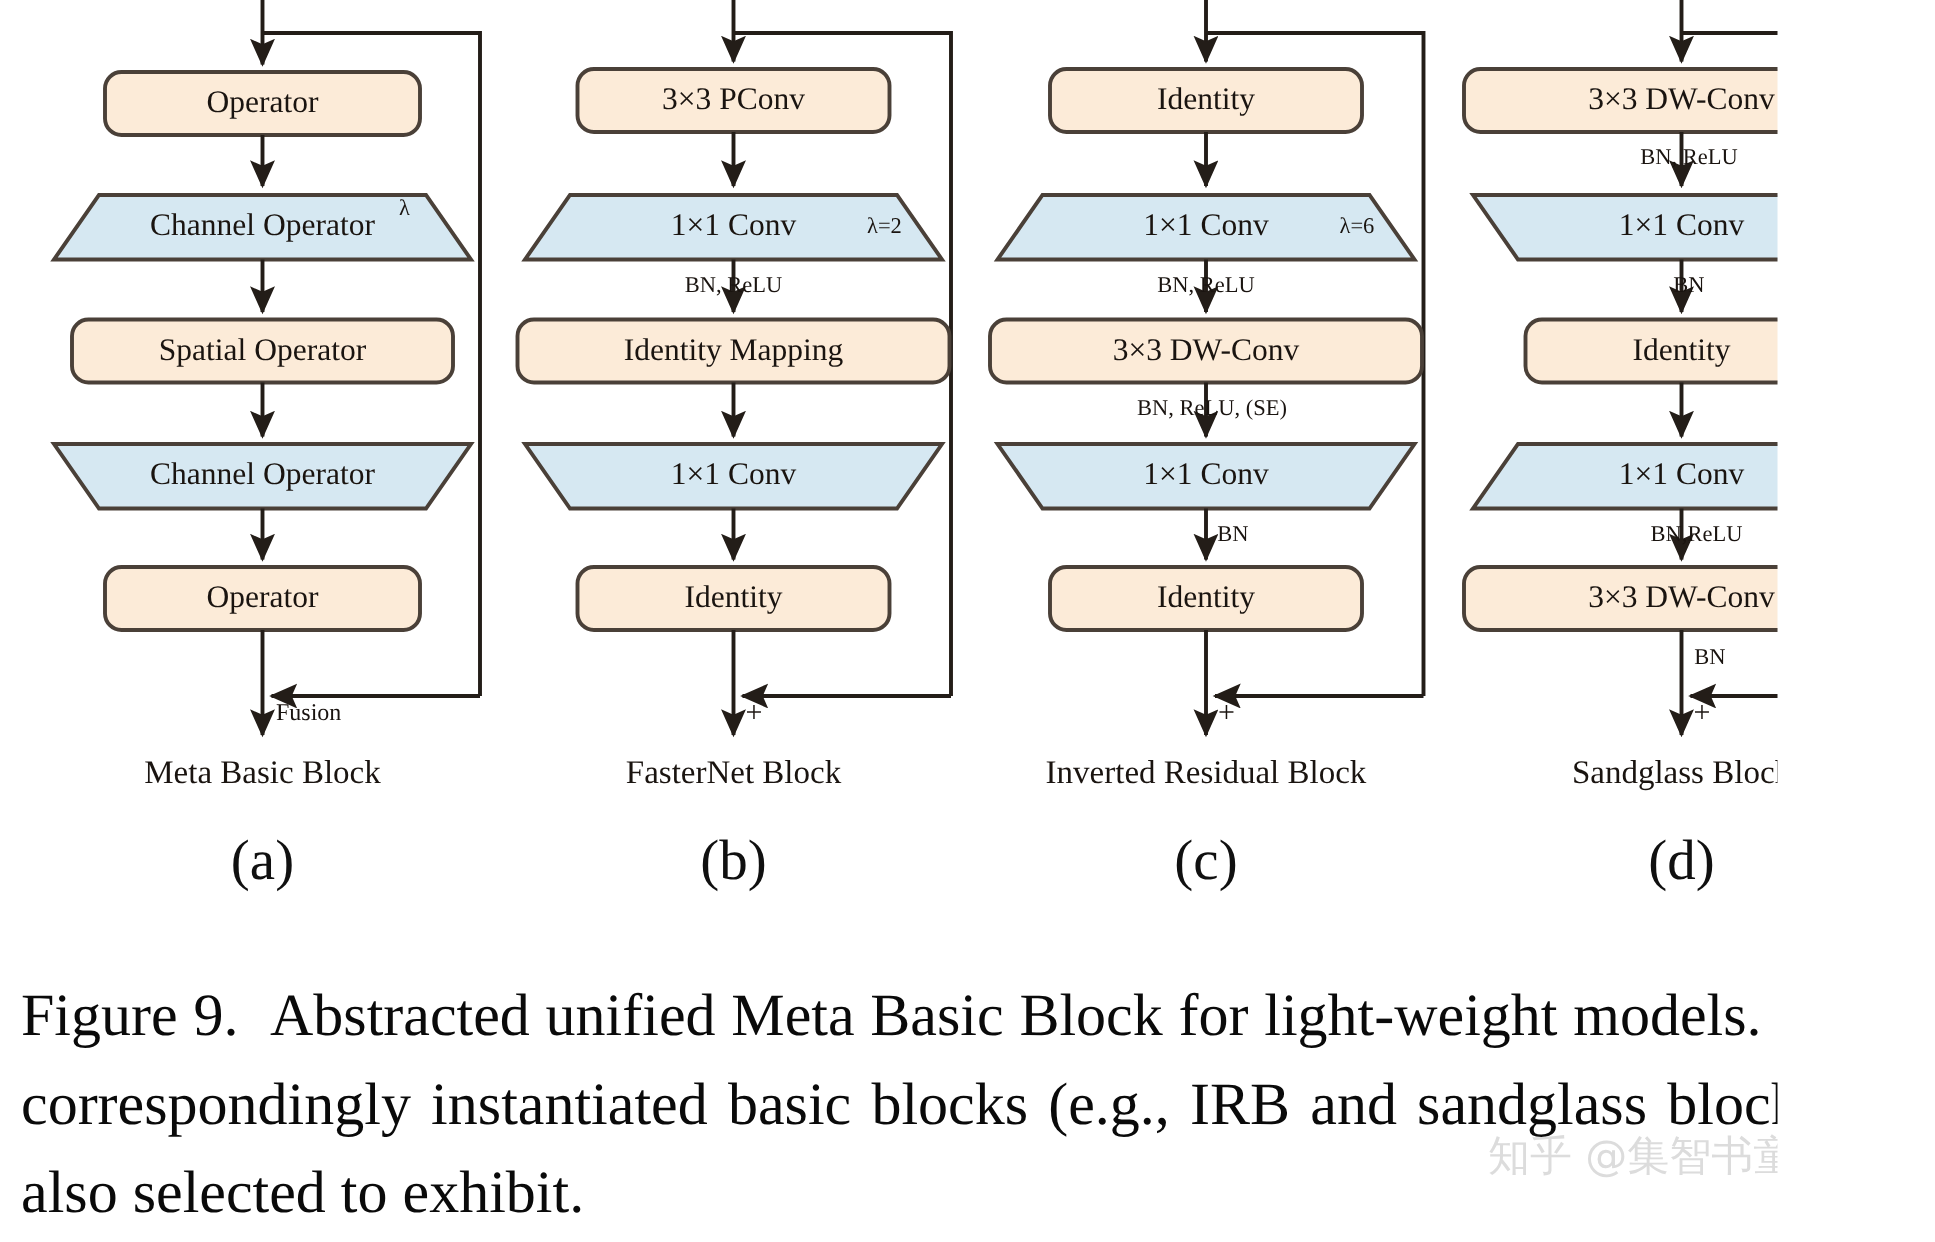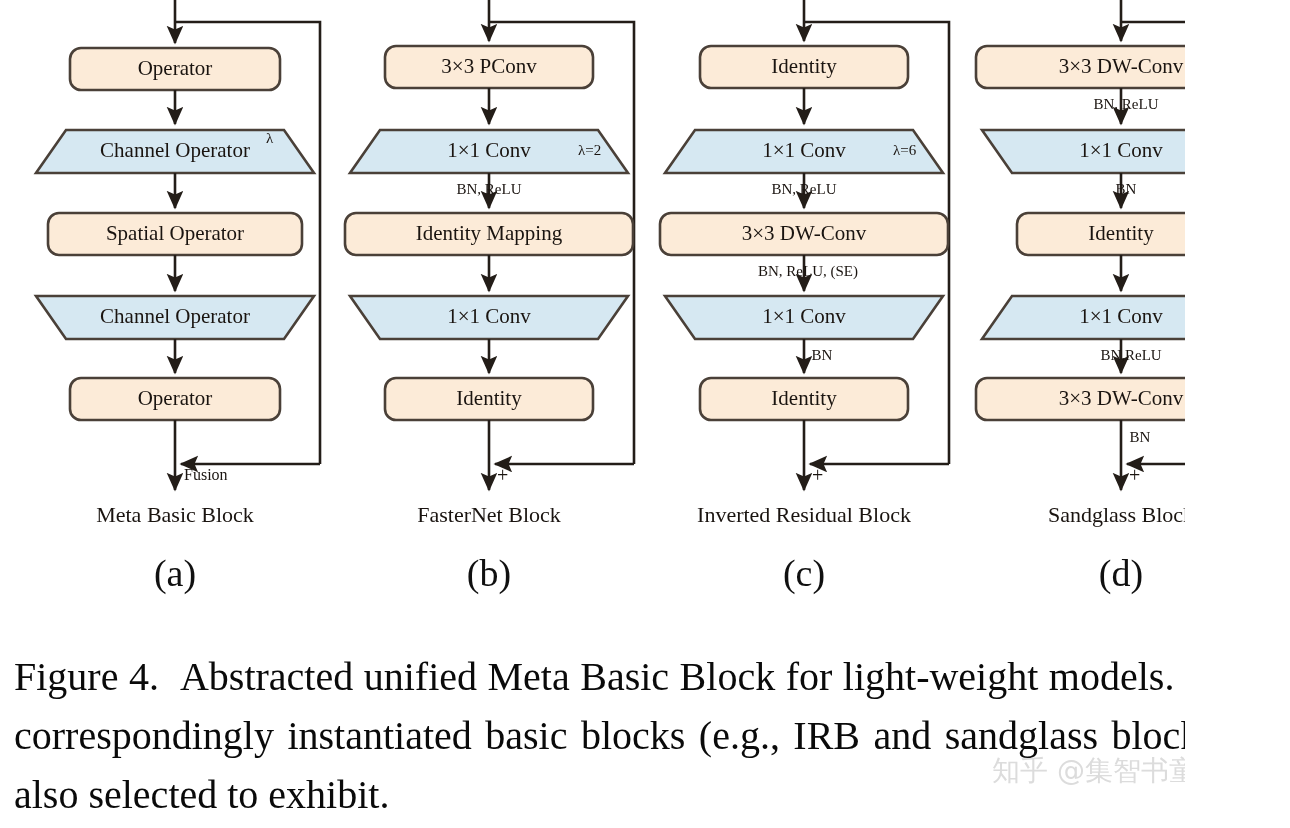--- a/index.html
+++ b/index.html
@@ -274,17 +274,17 @@
 
       <path class="flow-line" d="M1121,420 L1121,490" marker-end="url(#arrow)"></path>
       <text class="edge-label" x="1140" y="439">BN</text>
       <text class="plus-label" x="1129" y="477">+</text>
 
       <text class="block-name" x="1121" y="517">Sandglass Block</text>
       <text class="panel-letter" x="1121" y="577">(d)</text>
     </g>
   </svg>
 
-  <div id="caption"><span class="fignum">Figure 4.</span>&nbsp;&nbsp;<span>Abstracted unified Meta Basic Block for light-weight models. Some correspondingly instantiated basic blocks (e.g., IRB and sandglass block) are also selected to exhibit.</span></div>
+  <div id="caption"><span class="fignum">Figure 9.</span>&nbsp;&nbsp;<span>Abstracted unified Meta Basic Block for light-weight models. Some correspondingly instantiated basic blocks (e.g., IRB and sandglass block) are also selected to exhibit.</span></div>
 
   <div id="watermark">知乎 @集智书童</div>
 
 </div>
 
 </body></html>

